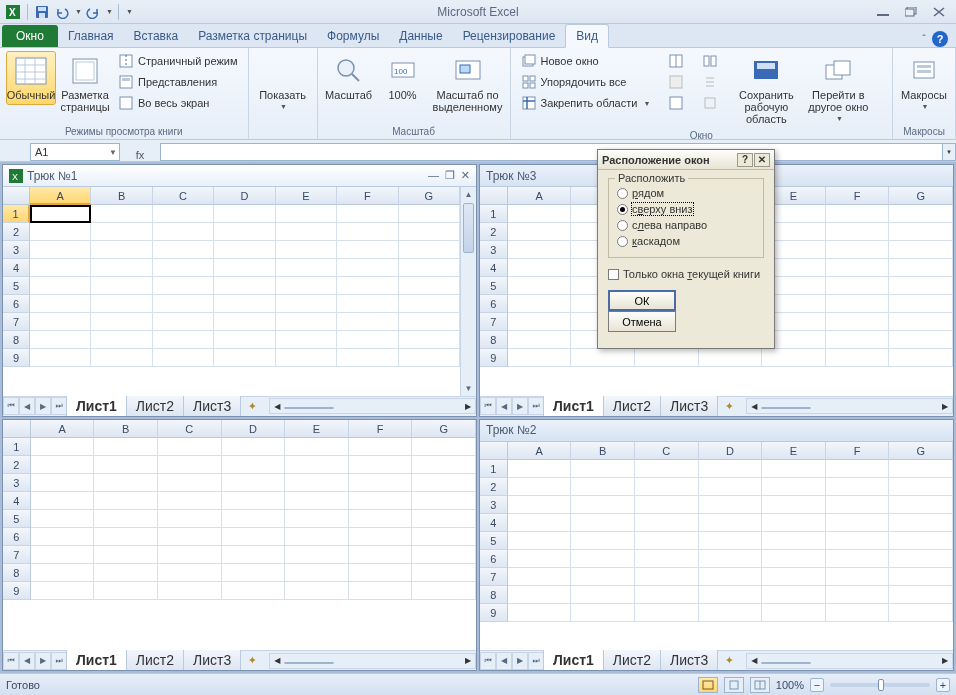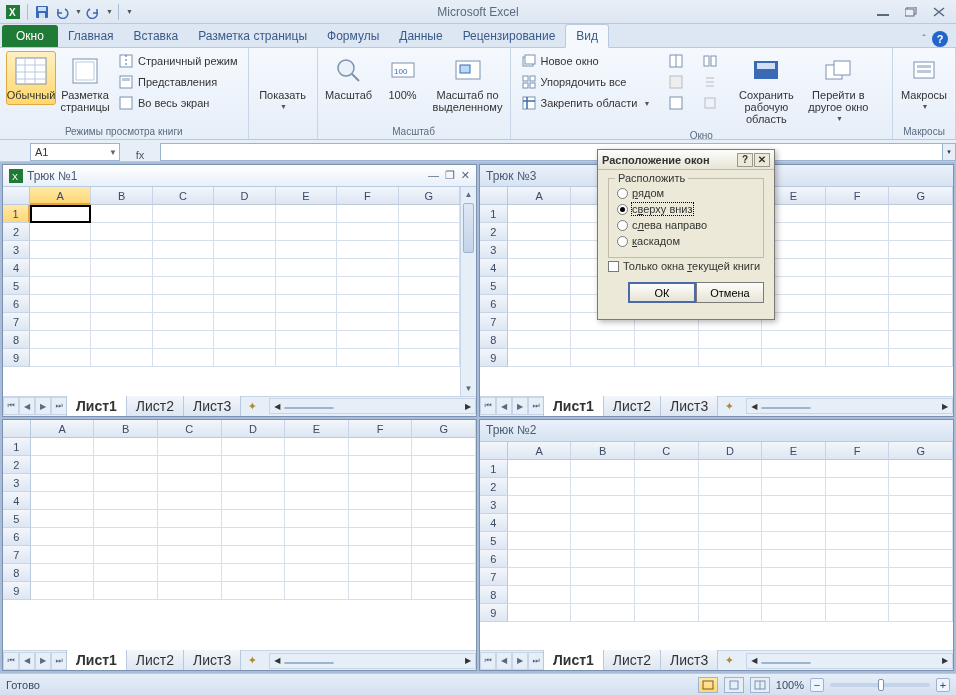--- a/index.html
+++ b/index.html
@@ -90,29 +90,29 @@
 .zoom-slider { width:100px; height:4px; background:#c3d3e8; position:relative; border-radius:2px; }
 .zoom-slider .knob { position:absolute; left:48px; top:-4px; width:6px; height:12px; background:#fff; border:1px solid #7a91b2; border-radius:2px; }
 .zoom-end { width:14px; height:14px; border:1px solid #9db4d1; border-radius:2px; text-align:center; line-height:12px; cursor:pointer; background:#eef4fb; }
 
 
 .dialog { position:absolute; top:149px; left:597px; width:178px; background:#ece9d8; border:1px solid #7a7a7a; box-shadow:2px 2px 6px rgba(0,0,0,.3); font-size:11px; z-index:50; }
 .dlg-title { height:20px; background:linear-gradient(#fdfdfb,#e7e4d4); display:flex; align-items:center; padding:0 4px; font-weight:bold; border-bottom:1px solid #c0bca8; }
 .dlg-title .btns { margin-left:auto; display:flex; gap:1px; }
 .dlg-title .tb { width:16px; height:14px; border:1px solid #9a9a8a; background:#ece9d8; text-align:center; line-height:12px; cursor:pointer; font-size:10px; }
 .dlg-body { padding:8px 10px; }
-.fieldset { border:1px solid #c0bca8; padding:6px 8px 8px; position:relative; }
+.fieldset { border:1px solid #c0bca8; padding:6px 8px 8px; position:relative; margin-bottom:8px; }
 .fieldset .legend { position:absolute; top:-7px; left:6px; background:#ece9d8; padding:0 3px; }
 .radio-row { display:flex; align-items:center; gap:4px; padding:2px 0; cursor:pointer; }
 .radio-row.sel .lbl { outline:1px dotted #000; }
 .radio { width:11px; height:11px; border:1px solid #7a7a7a; border-radius:50%; display:flex; align-items:center; justify-content:center; background:#fff; }
 .radio.checked::after { content:""; width:5px; height:5px; background:#000; border-radius:50%; }
 .chk-row { display:flex; align-items:center; gap:4px; padding:2px 0; cursor:pointer; margin-bottom:8px;}
 .chk { width:11px; height:11px; border:1px solid #7a7a7a; background:#fff; }
-.dlg-btns { display:flex; gap:0; justify-content:flex-end; padding-bottom:8px; }
+.dlg-btns { display:flex; gap:0; justify-content:flex-start; padding-bottom:8px;flex-direction:column; }
 .dlg-btn { width:68px; height:21px; border:1px solid #7a7a7a; background:linear-gradient(#fdfdfb,#e7e4d4); cursor:pointer; font-size:11px; }
 .dlg-btn.default { border:2px solid #4a6aaa; }
 .u { text-decoration:underline; }
 
 svg { display:block; }
 </style>
 </head>
 <body>
 
 <div class="titlebar">

